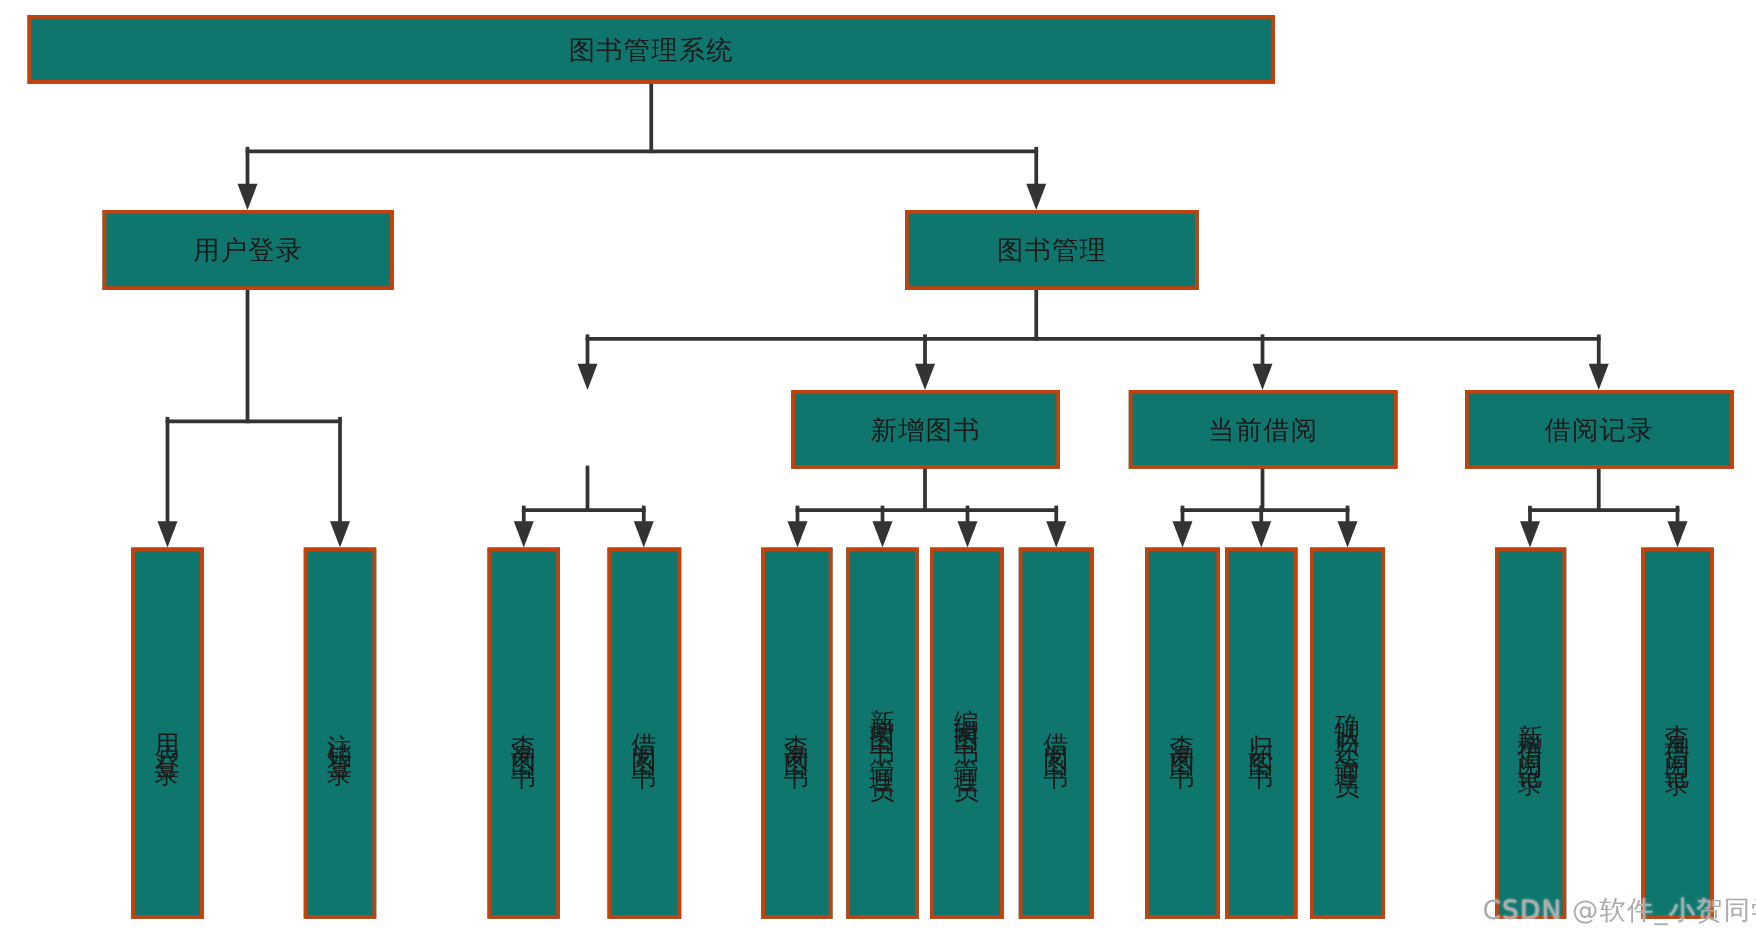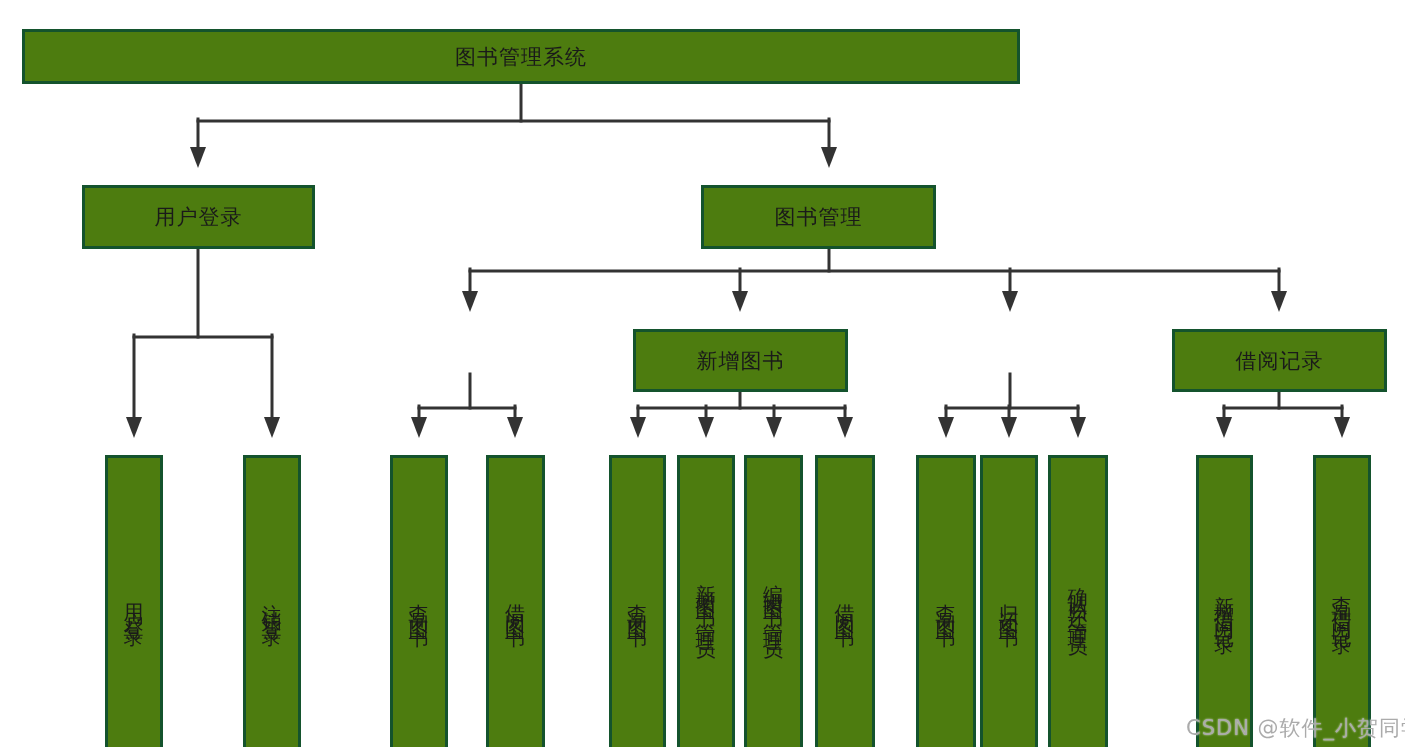--- a/index.html
+++ b/index.html
@@ -19,28 +19,27 @@
     position: absolute;
     left: 0;
     top: 0;
     width: 1405px;
     height: 747px;
     z-index: 1;
   }
   .node {
     position: absolute;
     box-sizing: border-box;
-    border: 3px solid #14532d;
-    background: #4d7c0f;
+    border: 3px solid #c2410c;
+    background: #0f766e;
     display: flex;
     align-items: center;
     justify-content: center;
     color: #1a1a1a;
     z-index: 2;
-    margin-top: 17px;
   }
   .node.h {
     font-size: 21px;
     letter-spacing: 1px;
   }
   .node.leaf {
     font-size: 20px;
   }
   .node.leaf .vtext {
     writing-mode: vertical-rl;
@@ -131,23 +130,24 @@
       <path d="M1001,417 L1017,417 L1009,438 Z"></path>
       <path d="M1070,417 L1086,417 L1078,438 Z"></path>
       <path d="M1216,417 L1232,417 L1224,438 Z"></path>
       <path d="M1334,417 L1350,417 L1342,438 Z"></path>
     </g>
   </svg>
 
   <div class="node h" style="left:22px; top:12px; width:998px; height:55px;">图书管理系统</div>
 
   <div class="node h" style="left:82px; top:168px; width:233px; height:64px;">用户登录</div>
-  <div class="node h" style="left:701px; top:168px; width:235px; height:64px;text-align:center;">图书管理</div>
+  <div class="node h" style="left:724px; top:168px; width:235px; height:64px;text-align:center;">图书管理</div>
 
   <div class="node h" style="left:633px; top:312px; width:215px; height:63px;">新增图书</div>
+  <div class="node h" style="left:903px; top:312px; width:215px; height:63px;">当前借阅</div>
   <div class="node h" style="left:1172px; top:312px; width:215px; height:63px;">借阅记录</div>
 
   <div class="node leaf" style="left:105px; top:438px; width:58px; height:297px;">
     <span class="vtext">用户登录</span>
   </div>
   <div class="node leaf" style="left:243px; top:438px; width:58px; height:297px;">
     <span class="vtext">注销登录</span>
   </div>
   <div class="node leaf" style="left:390px; top:438px; width:58px; height:297px;">
     <span class="vtext">查询图书</span>

